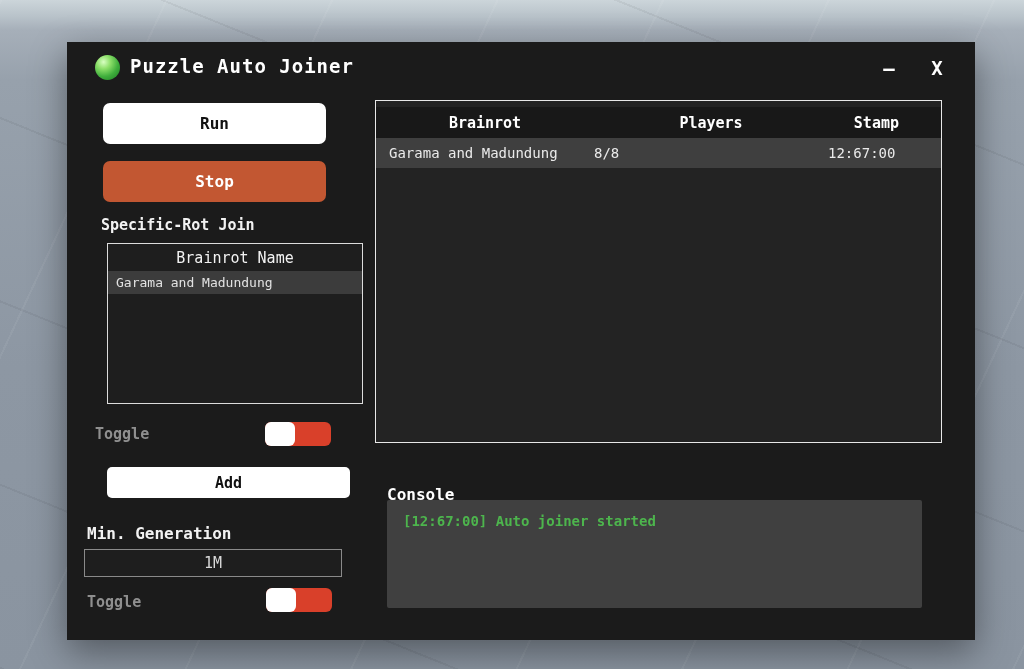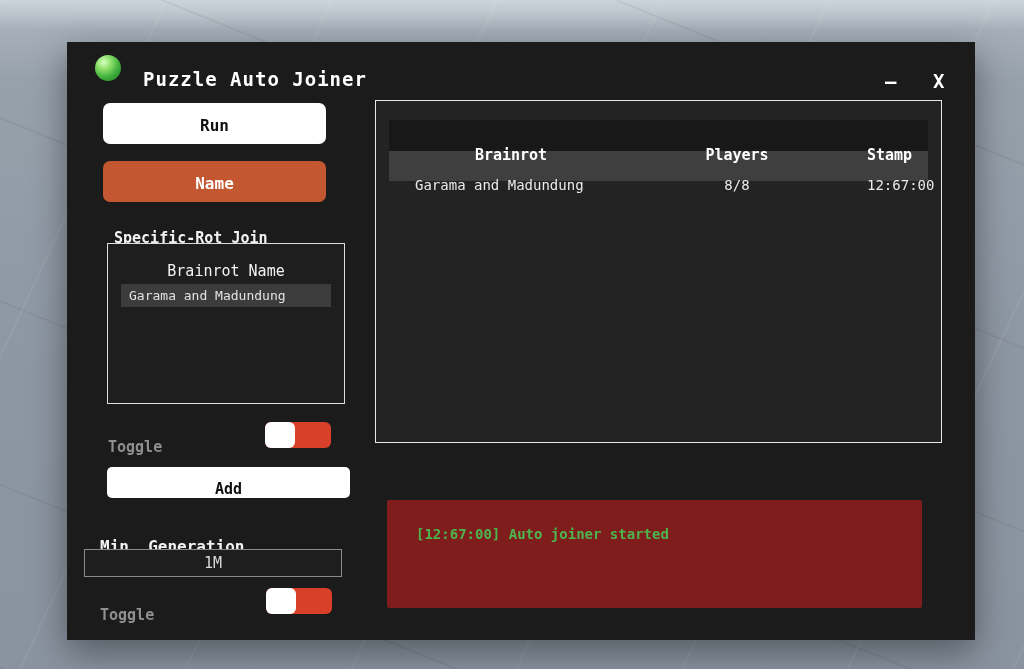--- a/index.html
+++ b/index.html
@@ -1,15 +1,15 @@
 <!DOCTYPE html>
 <html><head>
 <meta charset="utf-8">
 <style>
-  * { margin:0; padding:13px; box-sizing:border-box; }
+  * { margin:0; padding:0; box-sizing:border-box; }
   html,body { width:1024px; height:669px; overflow:hidden;
     font-family:"DejaVu Sans Mono","Liberation Mono",monospace; }
 
   
   .backdrop {
     position:absolute; inset:0;
     background:
       repeating-linear-gradient(115deg, rgba(255,255,255,0.055) 0 2px, transparent 2px 150px),
       repeating-linear-gradient(22deg, rgba(0,0,0,0.05) 0 2px, transparent 2px 170px),
       linear-gradient(180deg, #ccd5da 0px, #b9c3ca 16px, #a6afb9 30px, #97a1ac 80px, #8d97a3 55%, #8a94a0 100%);
@@ -50,21 +50,21 @@
 
   .section-label { position:absolute; font-weight:bold; color:#f2f2f2; font-size:15px; }
   .lbl-specific { left:34px; top:174px; }
   .lbl-mingen   { left:20px; top:482px; font-size:16px; }
 
   .gray-label { position:absolute; font-weight:bold; color:#8f8f8f; font-size:15px; }
   .lbl-toggle1 { left:28px; top:383px; }
   .lbl-toggle2 { left:20px; top:551px; }
 
   .listbox {
-    position:absolute; left:40px; top:201px; width:238px; height:161px;
+    position:absolute; left:40px; top:201px; width:256px; height:161px;
     background:#1e1e1e; border:1px solid #dcdcdc; overflow:hidden;
   }
   .listbox-header { text-align:center; color:#f2f2f2; font-size:15px; padding:5px 0 4px; }
   .listbox-row {
     background:#3c3c3c; color:#e2e2e2; font-size:13px; padding:4px 8px; cursor:pointer;
     white-space:nowrap;
   }
 
   .toggle {
     position:absolute; width:66px; height:24px; border-radius:6px;
@@ -87,47 +87,47 @@
   .server-table {
     position:absolute; left:308px; top:58px; width:567px; height:343px;
     background:#232323; border:1px solid #e8e8e8;
   }
   .t-row { display:grid; grid-template-columns:218px 234px 1fr; align-items:center; }
   .t-head { background:#181818; height:31px; font-weight:bold; font-size:15px; color:#ffffff;margin-top:6px; }
   .t-head .c1, .t-head .c2 { text-align:center; }
   .t-head .c3 { text-align:right; padding-right:42px; }
   .t-data { background:#3f3f3f; height:30px; font-size:14px; color:#eaeaea; cursor:pointer; }
   .t-data .c1 { padding-left:13px; text-align:left; white-space:nowrap; }
-  .t-data .c2 { text-align:center; }
+  .t-data .c2 { }
   .t-data .c3 { text-align:left; padding-right:14px; }
 
   
   .console-label { position:absolute; left:320px; top:443px; font-weight:bold; font-size:16px; color:#ffffff; }
   .console-box {
     position:absolute; left:320px; top:458px; width:535px; height:108px;
-    background:#7f1d1d; border-radius:2px; padding:13px 16px; overflow:hidden;
+    background:#404040; border-radius:2px; padding:13px 16px; overflow:hidden;
   }
   .console-line { color:#4db54d; font-size:14px; font-weight:bold; white-space:nowrap; }
 </style>
 </head>
 <body>
 
 <div class="backdrop"></div>
 
 <div class="window">
 
   <div class="titlebar">
     <span class="orb"></span>
     <span class="title">Puzzle Auto Joiner</span>
     <button class="win-btn win-min">—</button>
     <button class="win-btn win-close">X</button>
   </div>
 
   <button class="btn btn-run">Run</button>
-  <button class="btn btn-stop">Name</button>
+  <button class="btn btn-stop">Stop</button>
 
   <div class="section-label lbl-specific">Specific-Rot Join</div>
 
   <div class="listbox">
     <div class="listbox-header">Brainrot Name</div>
     <div class="listbox-row">Garama and Madundung</div>
   </div>
 
   <div class="gray-label lbl-toggle1">Toggle</div>
   <div class="toggle toggle1">

